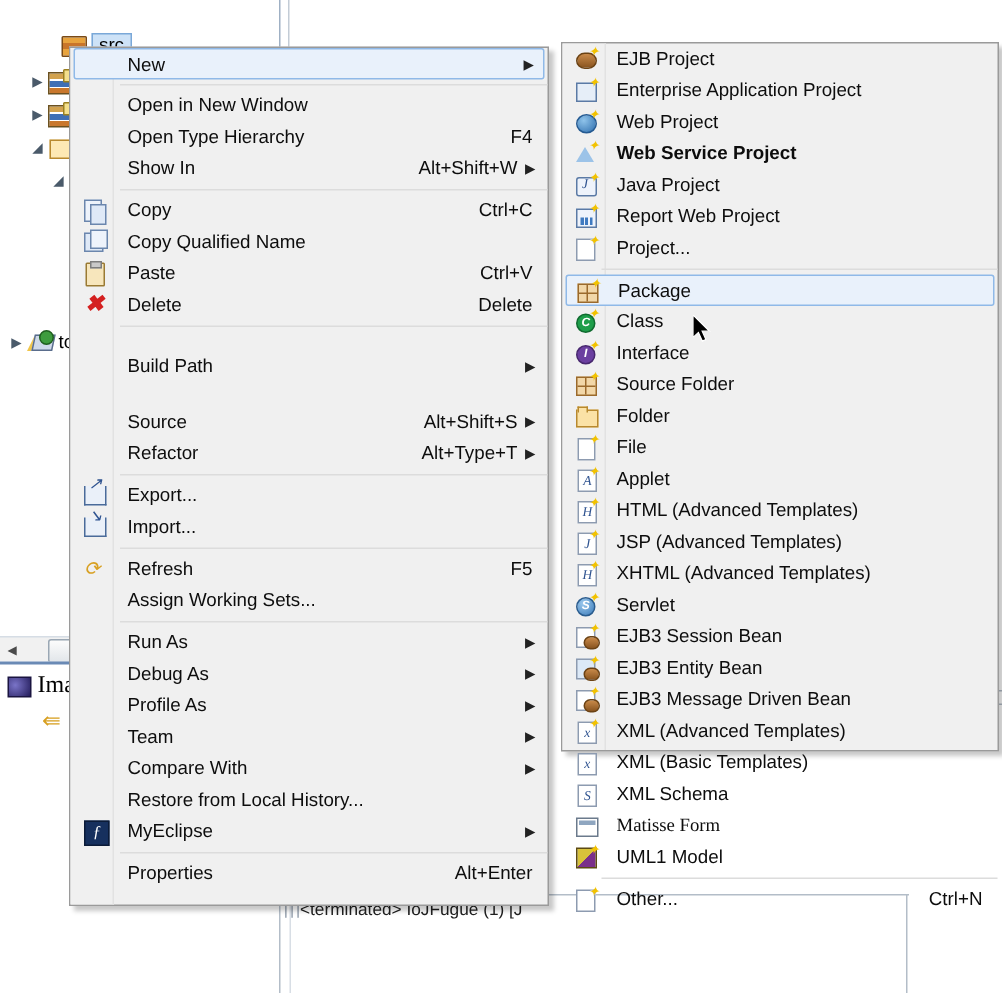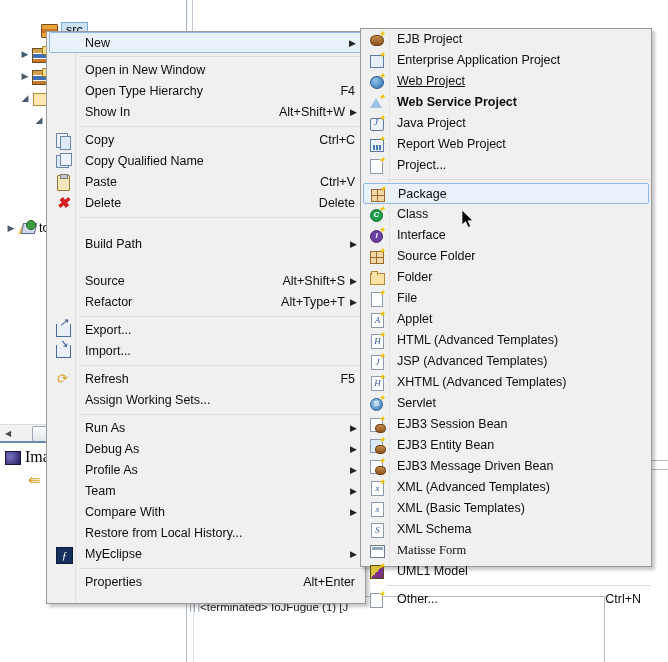--- a/index.html
+++ b/index.html
@@ -317,21 +317,21 @@
         <span class="mi-arrow" style="right:6px;">▶</span>
       </div>
       <div class="sep"></div>
       <div class="mi" style="margin:0 2px;">
         <span class="mi-label">Properties</span>
         <span class="mi-accel" style="right:8px;">Alt+Enter</span>
       </div>
     </div>
 </div>
 
-<div class="menu" id="new-menu" style="left:360px;top:28px;width:292px;height:539px;">
+<div class="menu" id="new-menu" style="left:374px;top:28px;width:292px;height:473px;">
   <div class="menu-gutter"></div>
   <div class="menu-inner" id="new-inner">
       <div class="mi" style="margin:0 2px;">
         <span class="mi-icon" style="left: 6px;">
           <i class="n-bean"></i>
           <i class="sparkle"></i>
         </span>
         <span class="mi-label" style="left: 34px;">EJB Project</span>
       </div>
       <div class="mi" style="margin:0 2px;">
@@ -339,21 +339,21 @@
           <i class="n-box"></i>
           <i class="sparkle"></i>
         </span>
         <span class="mi-label" style="left: 34px;">Enterprise Application Project</span>
       </div>
       <div class="mi" style="margin:0 2px;">
         <span class="mi-icon" style="left: 6px;">
           <i class="n-globe"></i>
           <i class="sparkle"></i>
         </span>
-        <span class="mi-label" style="left: 34px; text-decoration: underline;">Web Project</span>
+        <span class="mi-label" style="left: 34px;">Web Project</span>
       </div>
       <div class="mi" style="margin:0 2px;">
         <span class="mi-icon" style="left: 6px;">
           <i class="n-ws"></i>
           <i class="sparkle"></i>
         </span>
         <span class="mi-label" style="left: 34px; font-weight: bold;">Web Service Project</span>
       </div>
       <div class="mi" style="margin:0 2px;">
         <span class="mi-icon" style="left: 6px;">

